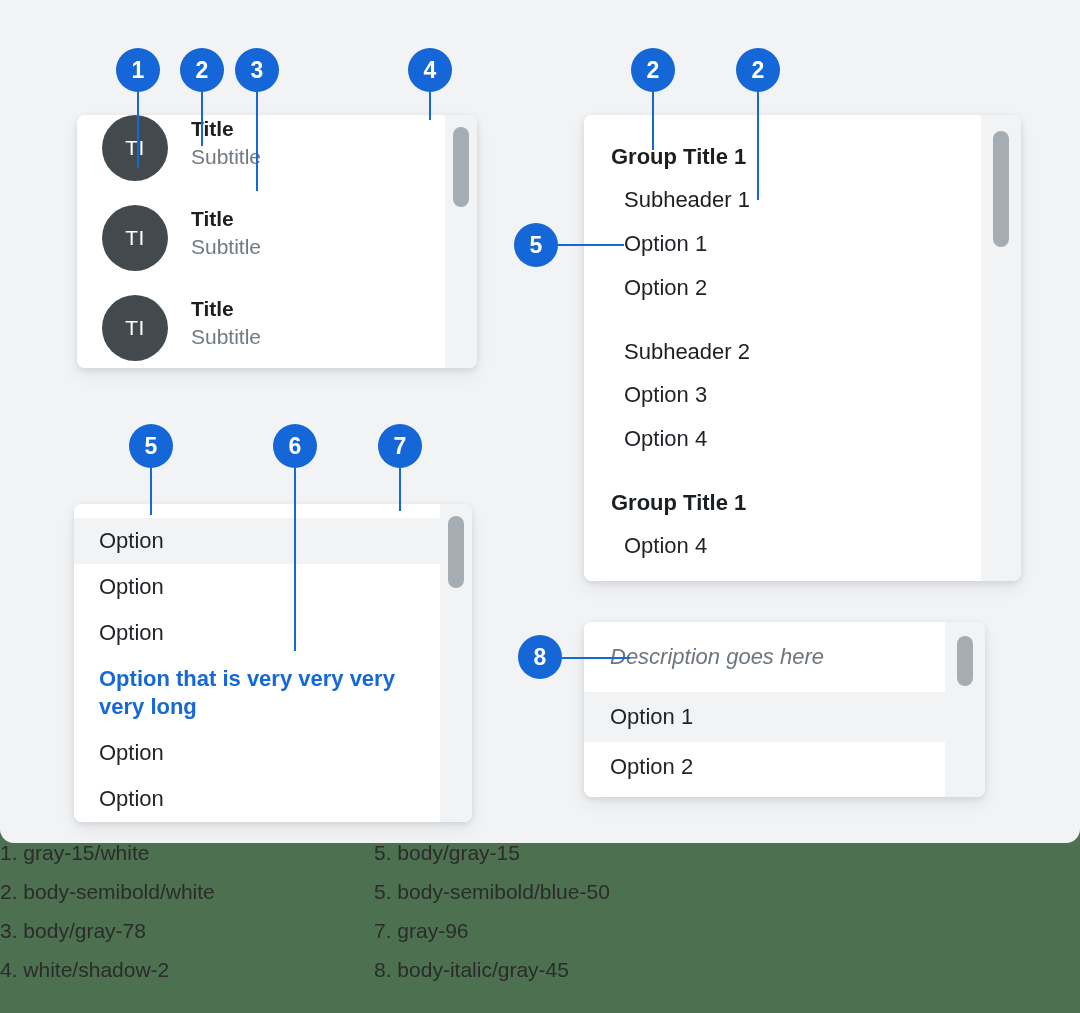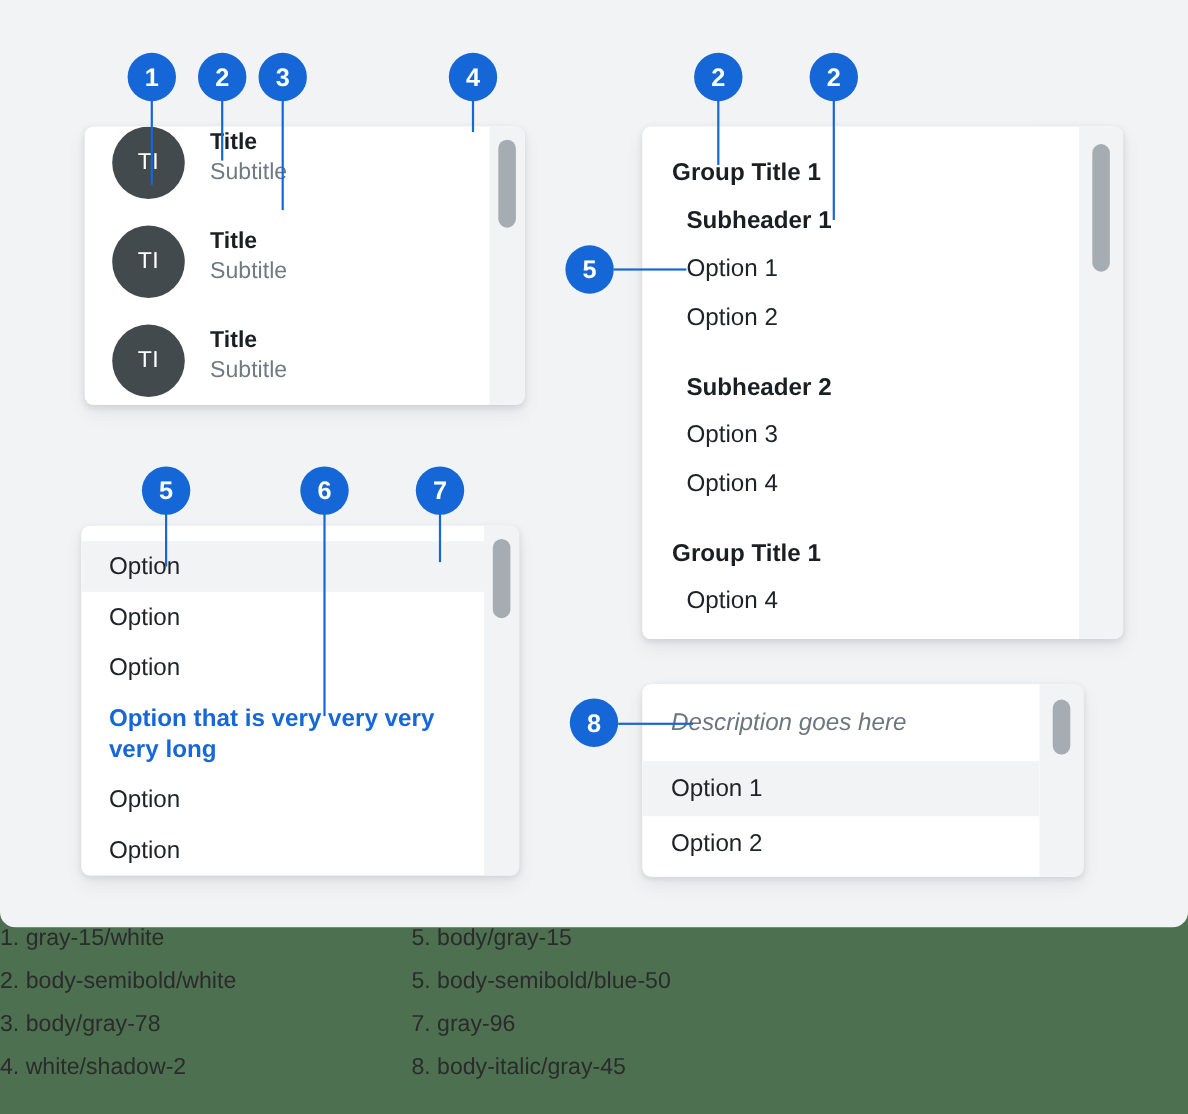--- a/index.html
+++ b/index.html
@@ -108,37 +108,37 @@
   .grp-title {
     font-size: 22px;
     font-weight: bold;
     color: #1b1f22;
     padding: 0 0 0 27px;
     line-height: 1.45;
     margin-bottom: 11px;
   }
   .grp-sub {
     font-size: 22px;
-    font-weight: bold;
+    font-weight: normal;
     color: #1b1f22;
     padding: 0 0 0 40px;
     line-height: 1.45;
     margin-bottom: 12px;
   }
   .grp-opt {
     font-size: 22px;
     color: #1f2327;
     padding: 0 0 0 40px;
     line-height: 1.45;
     margin-bottom: 12px;
   }
   .grp-gap { height: 20px; }
 
   
-  #card-options { left: 74px; top: 478px; width: 398px; height: 318px; }
+  #card-options { left: 74px; top: 504px; width: 398px; height: 318px; }
   #card-options .card-body { width: 366px; }
   #card-options .sb-track { right: 0; width: 32px; }
   #card-options .sb-thumb { top: 12px; height: 72px; }
 
   .opt-pad { height: 14px; }
   .opt-row {
     font-size: 22px;
     color: #1f2327;
     line-height: 28px;
     padding: 9px 20px 9px 25px;

